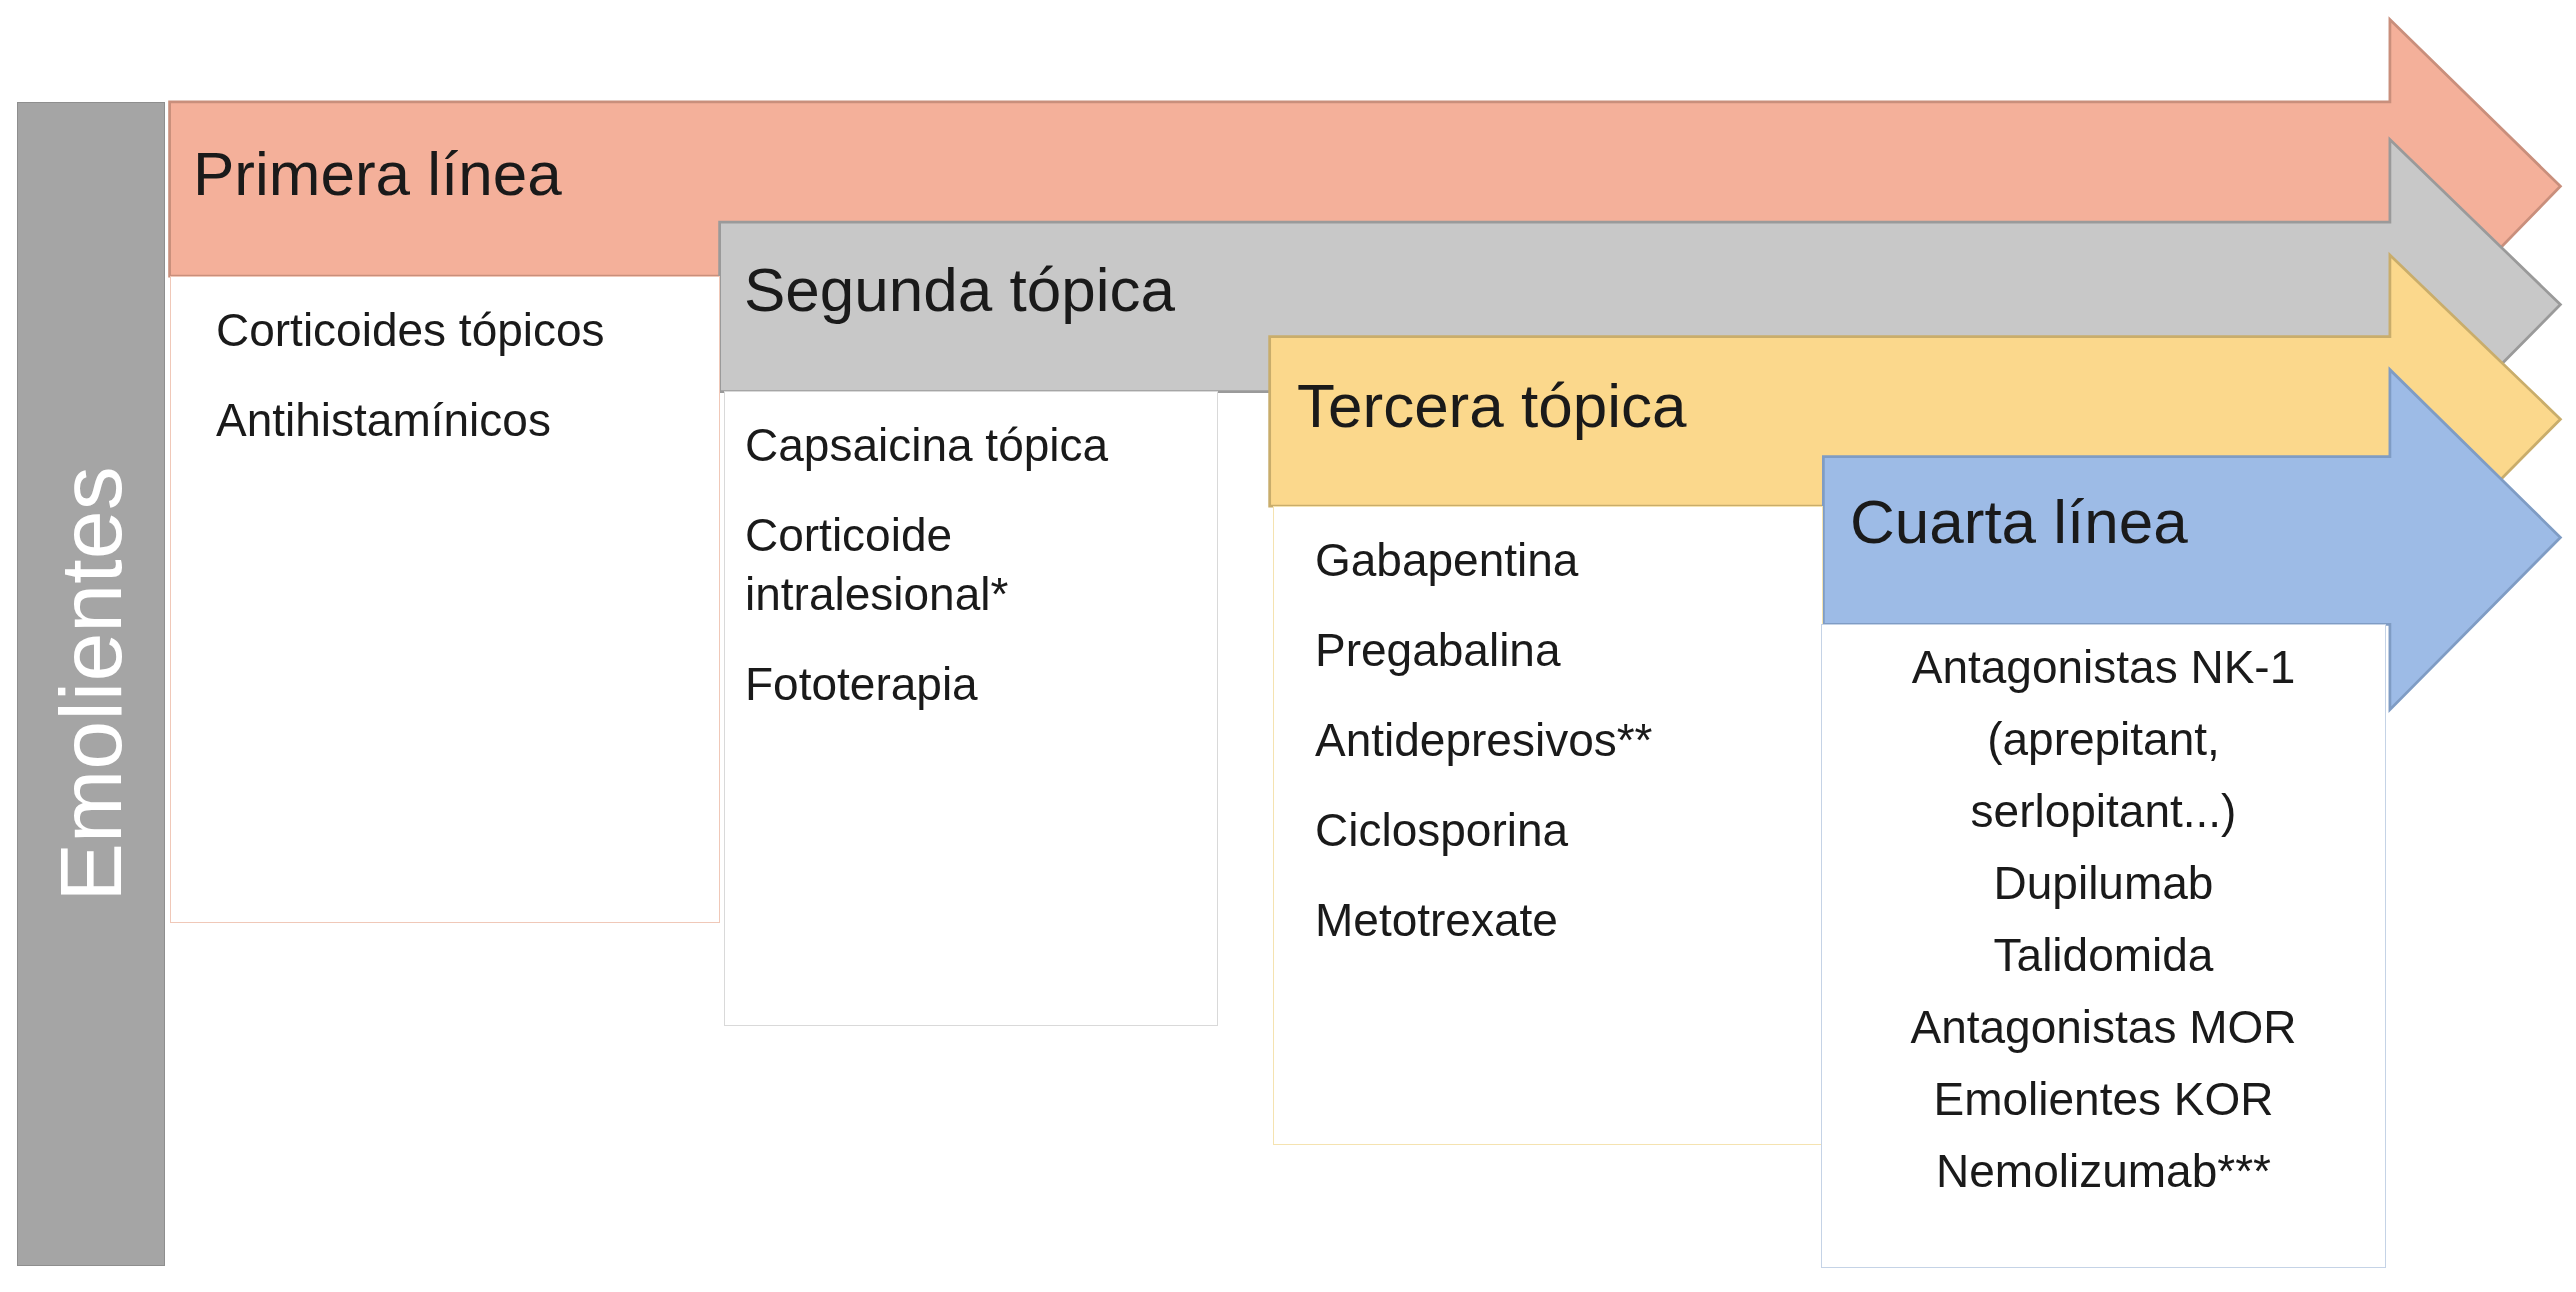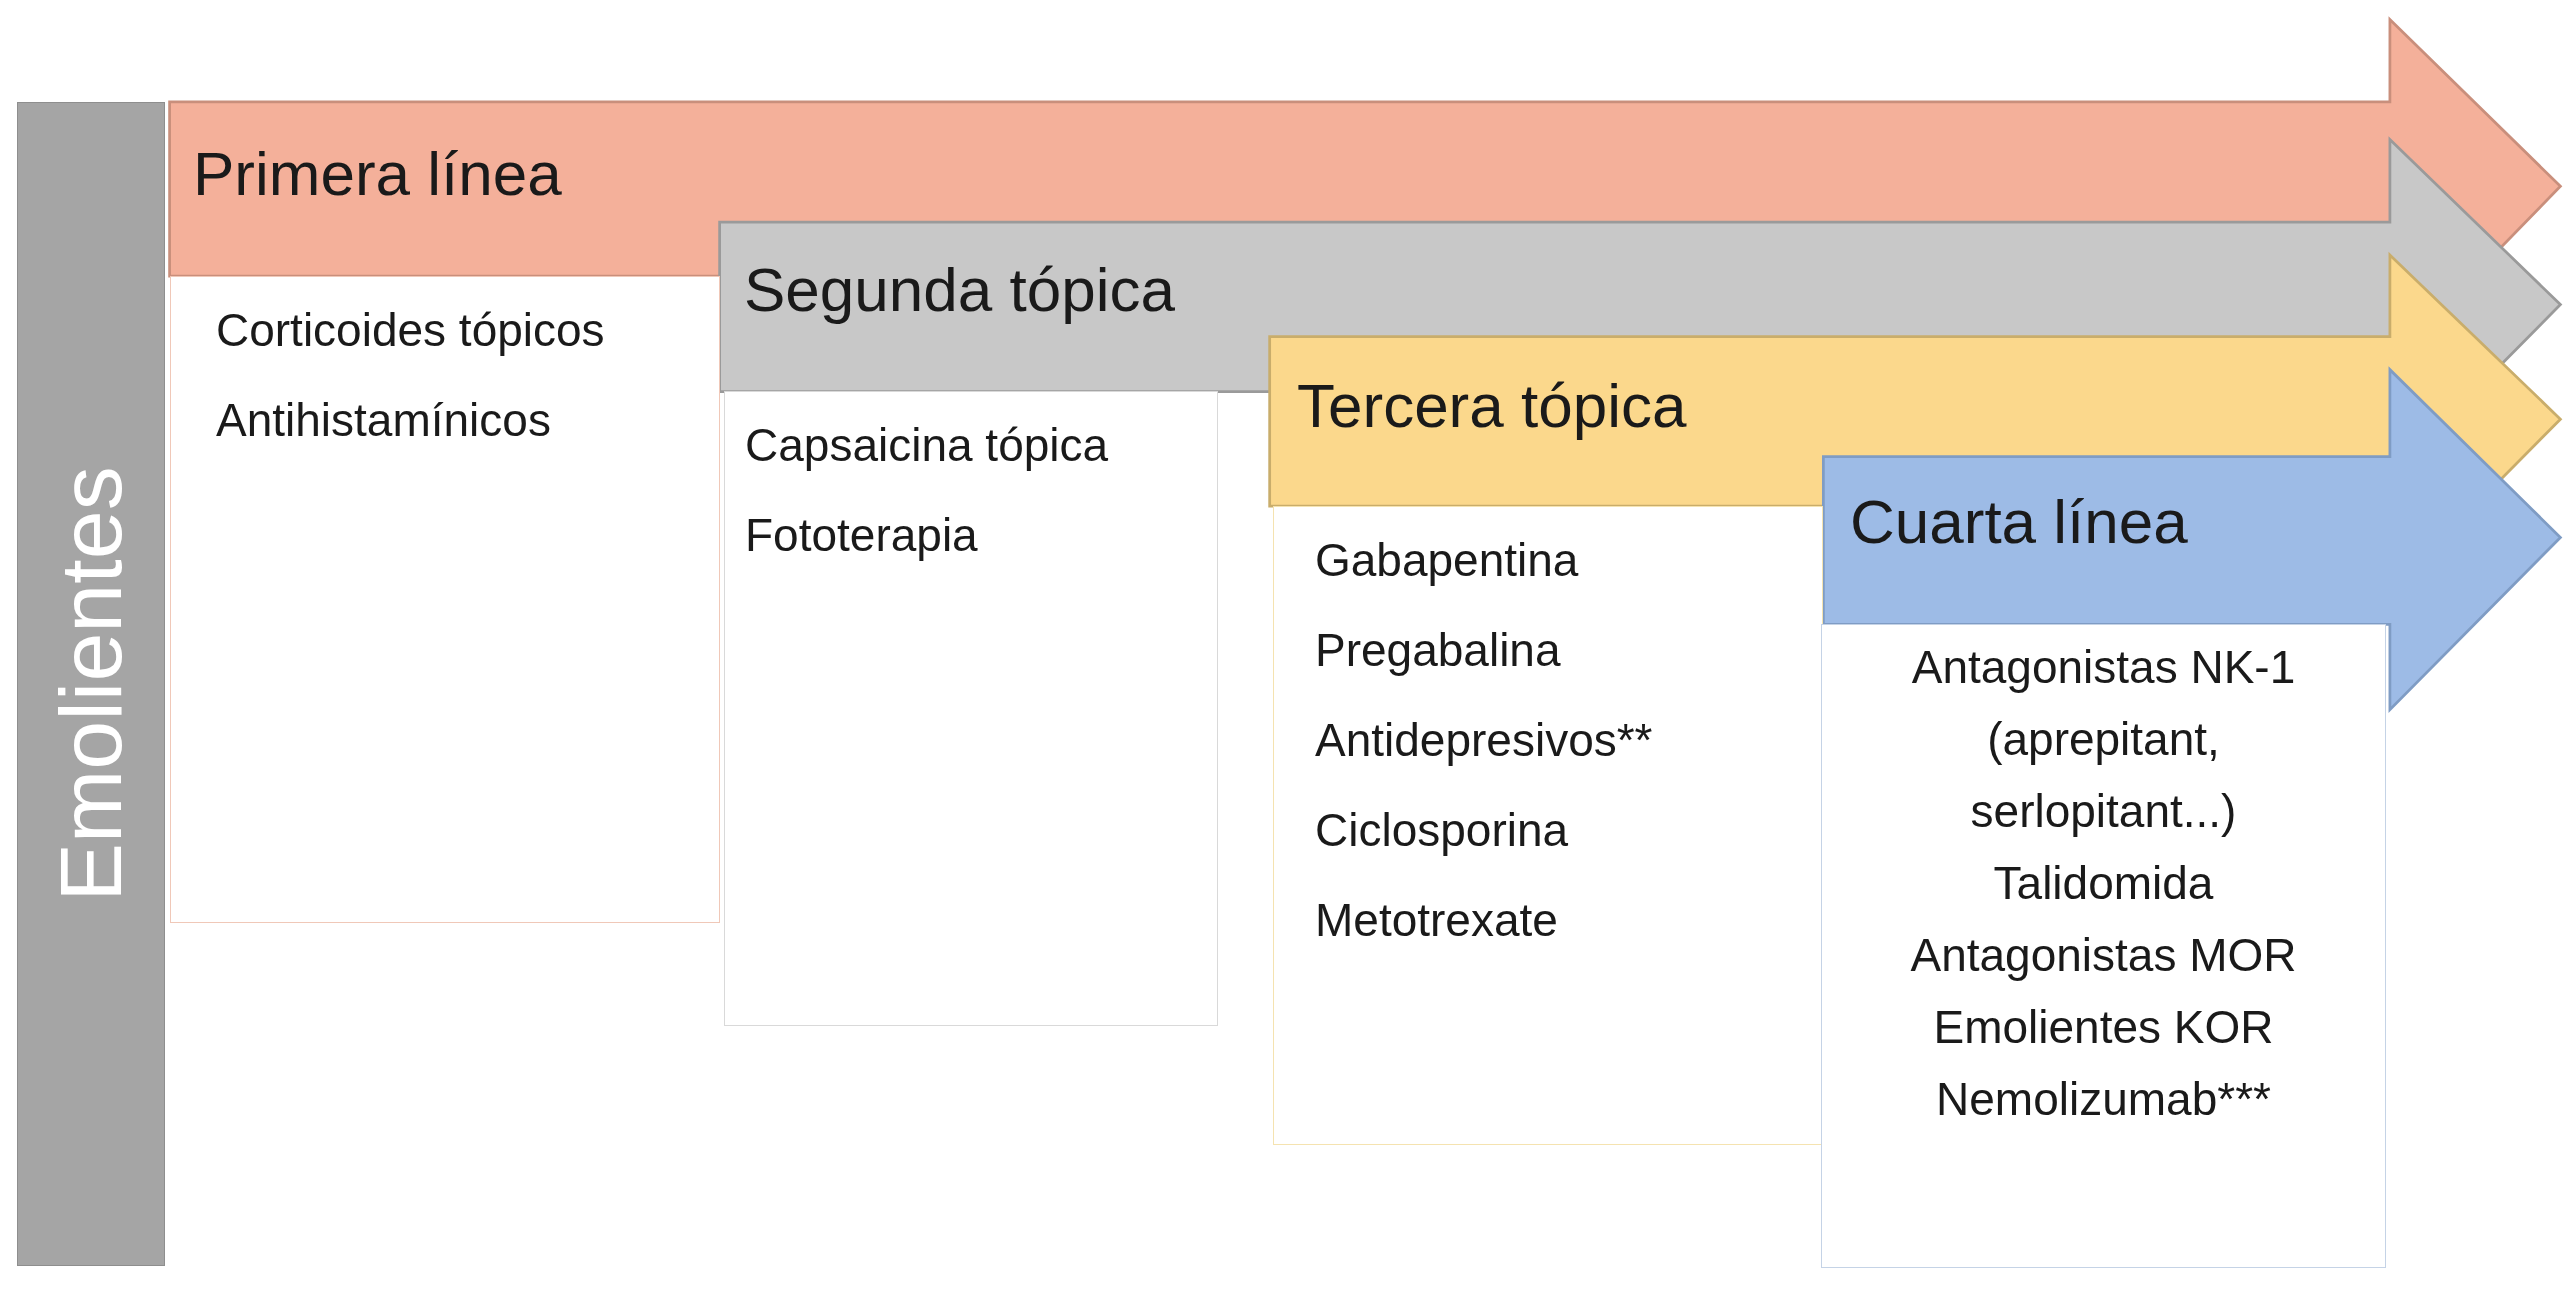--- a/index.html
+++ b/index.html
@@ -35,38 +35,40 @@
 <div class="box b1" style="left:170px;top:276px;width:550px;height:647px;border-color:#f0c8b8;padding-left:25px;">
   <ul style="padding:24px 0 0 20px;">
     <li>Corticoides tópicos</li>
     <li>Antihistamínicos</li>
   </ul>
 </div>
 
 <div class="box b2" style="left:724px;top:391px;width:494px;height:635px;">
   <ul style="padding:24px 0 0 20px;">
     <li>Capsaicina tópica</li>
+    <li style="width:367px">Corticoide intralesional*</li>
     <li>Fototerapia</li>
   </ul>
 </div>
 
 <div class="box b3" style="left:1273px;top:506px;width:550px;height:639px;border-color:#f5e3b0;padding-left:12px;">
   <ul style="padding:24px 0 0 29px;">
     <li>Gabapentina</li>
     <li>Pregabalina</li>
     <li>Antidepresivos**</li>
     <li>Ciclosporina</li>
     <li>Metotrexate</li>
   </ul>
 </div>
 
 <div class="box b4" style="left:1821px;top:624px;width:565px;height:644px;border-color:#c5d3e6;">
   <ul style="padding:5.5px 0 0 0;">
     <li>Antagonistas NK-1</li>
     <li>(aprepitant,</li>
     <li>serlopitant...)</li>
+    <li>Dupilumab</li>
     <li>Talidomida</li>
     <li>Antagonistas MOR</li>
     <li>Emolientes KOR</li>
     <li>Nemolizumab***</li>
   </ul>
 </div>
 
 
 </body></html>

